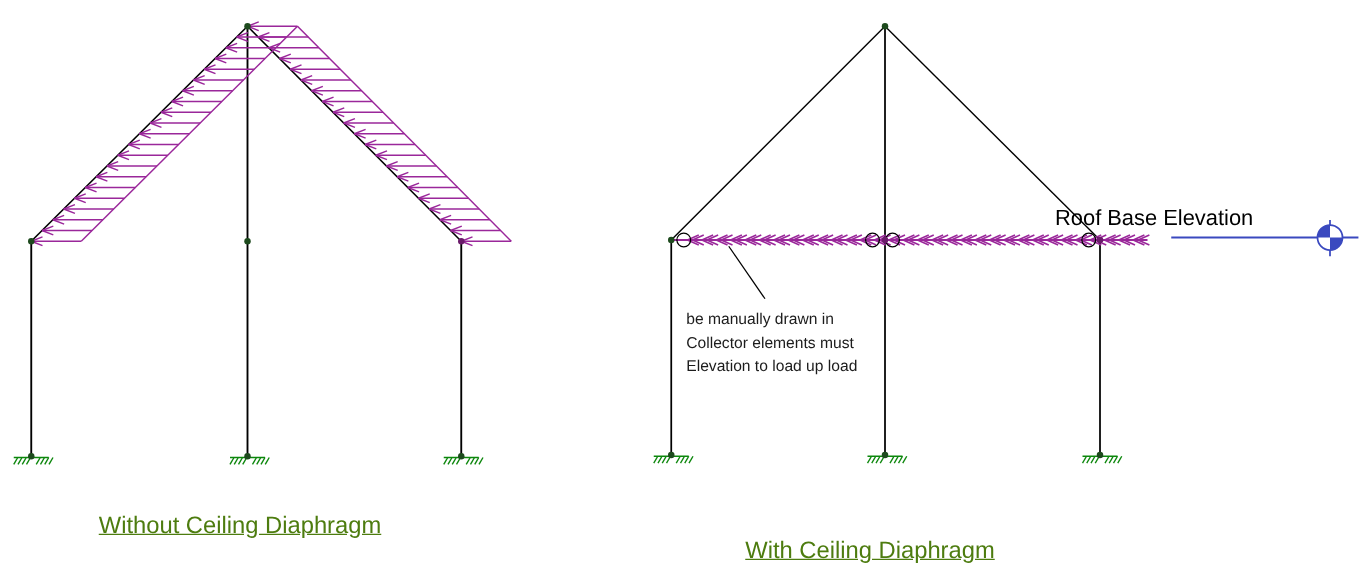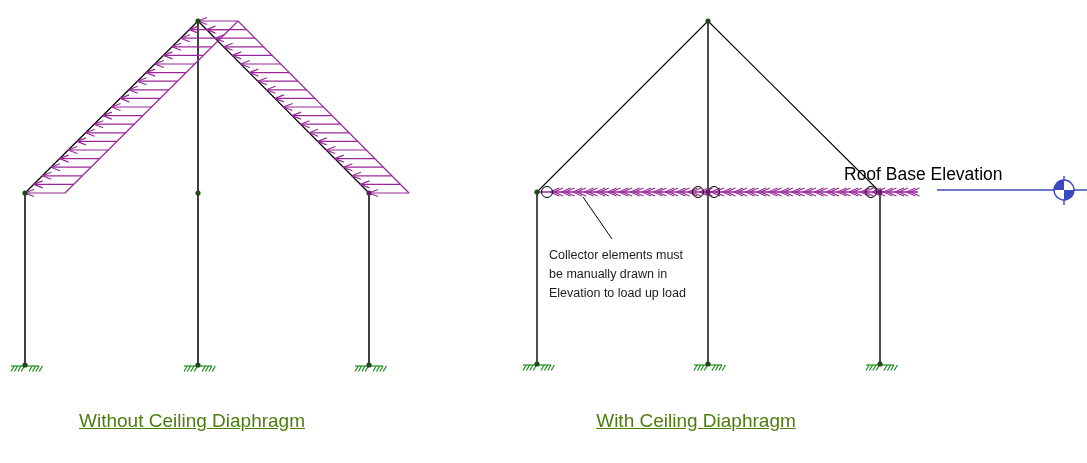--- a/index.html
+++ b/index.html
@@ -13,21 +13,21 @@
   #scene{position:absolute;left:0;top:0;}
   .caption{
     position:absolute;
     transform:translateX(-50%);
     font-size:19px;
     color:#4d7c0f;
     text-decoration:underline;
     white-space:nowrap;
   }
   .caption-left{left:192px;top:410px;}
-  .caption-right{left:696px;top:410px;}
+  .caption-right{left:696px;top:430px;}
   .roof-base-label{
     position:absolute;
     left:844px;top:164px;
     font-size:17.5px;
     color:#000;
     white-space:nowrap;
   }
   .annotation{
     position:absolute;
     left:549px;top:246px;
@@ -410,17 +410,17 @@
       </g>
     </svg>
 
   <div class="caption caption-left">Without Ceiling Diaphragm</div>
 
   <div class="caption caption-right">With Ceiling Diaphragm</div>
 
   <div class="roof-base-label">Roof Base Elevation</div>
 
   <div class="annotation">
+    <div>be manually drawn in</div>
     <div>Collector elements must</div>
-    <div>be manually drawn in</div>
     <div>Elevation to load up load</div>
   </div>
 </div>
 
 </body></html>

